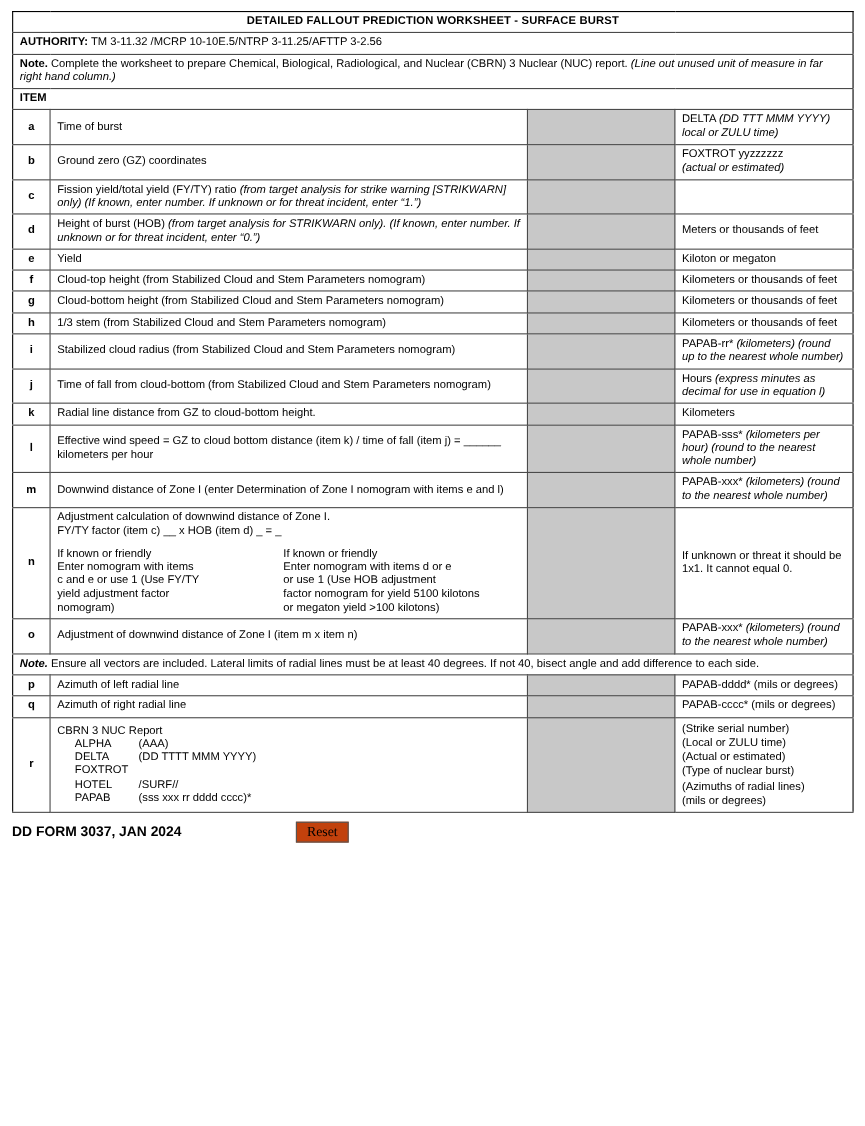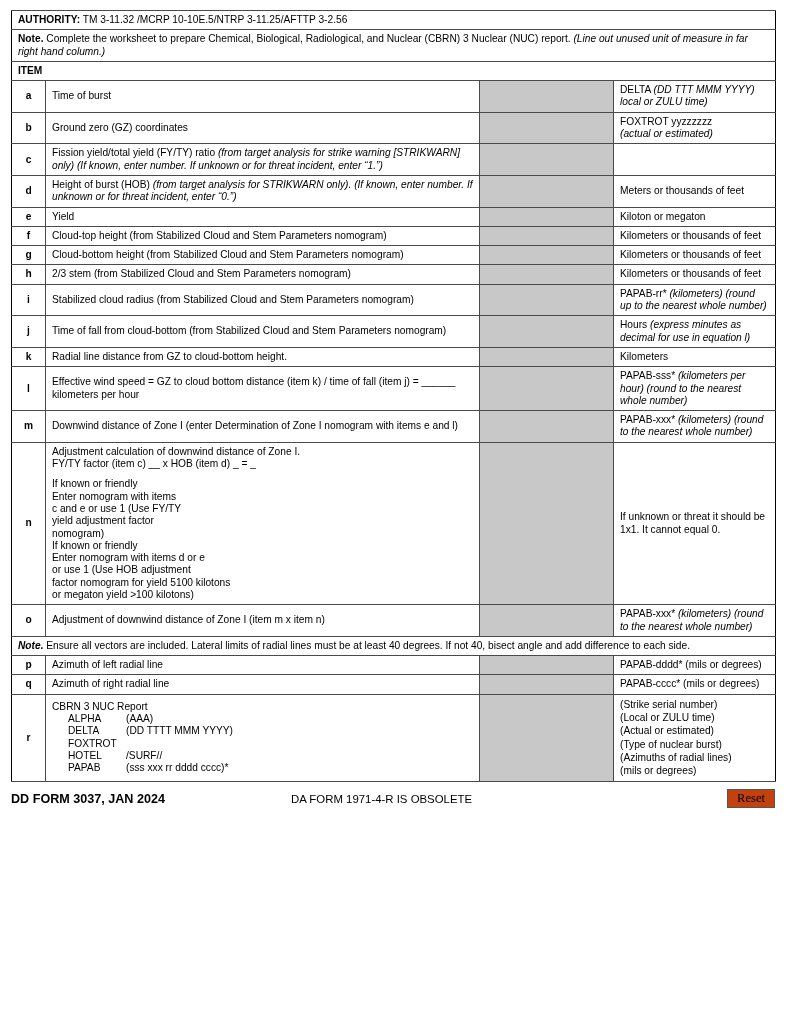--- a/index.html
+++ b/index.html
@@ -105,21 +105,20 @@
     border-left: none !important;
     border-right: none !important;
     border-bottom: none !important;
   }
   .footnote b { font-weight: bold; }
 
   .nbox { line-height: 12.6px; }
   .ncols {
     display: flex;
     margin-top: 8px;
-    flex-direction: column;
   }
   .ncol-a { width: 210px; }
   .ncol-b { width: 220px; }
 
   .rpt { line-height: 13.2px; }
   .rpt-row { display: flex; }
   .rpt-label { width: 74px; padding-left: 16px; box-sizing: border-box; }
   .rpt-val { }
   .unit-lines div { line-height: 13.3px; }
 
@@ -160,20 +159,23 @@
 
   <table class="form">
     <colgroup>
       <col class="c-letter">
         <col class="c-desc">
         <col class="c-entry">
         <col class="c-unit">
     </colgroup>
     <tbody>
 
+      <tr>
+        <td class="title-cell" colspan="4">DETAILED FALLOUT PREDICTION WORKSHEET - SURFACE BURST</td>
+      </tr>
 
       <tr>
         <td class="authority-cell" colspan="4">
           <b>AUTHORITY:</b>
           <span>TM 3-11.32 /MCRP 10-10E.5/NTRP 3-11.25/AFTTP 3-2.56</span>
         </td>
       </tr>
 
       <tr>
         <td class="note-cell" colspan="4">
@@ -240,21 +242,21 @@
 
       <tr>
         <td class="letter">g</td>
         <td class="desc">Cloud-bottom height (from Stabilized Cloud and Stem Parameters nomogram)</td>
         <td class="entry"></td>
         <td class="unit">Kilometers or thousands of feet</td>
       </tr>
 
       <tr>
         <td class="letter">h</td>
-        <td class="desc">2/3 stem (from Stabilized Cloud and Stem Parameters nomogram)</td>
+        <td class="desc">1/3 stem (from Stabilized Cloud and Stem Parameters nomogram)</td>
         <td class="entry"></td>
         <td class="unit">Kilometers or thousands of feet</td>
       </tr>
 
       <tr>
         <td class="letter">i</td>
         <td class="desc">Stabilized cloud radius (from Stabilized Cloud and Stem Parameters nomogram)</td>
         <td class="entry"></td>
         <td class="unit">
           <span>PAPAB-rr* </span><i>(kilometers) (round up to the nearest whole number)</i>
@@ -387,17 +389,16 @@
           <div>(mils or degrees)</div>
         </td>
       </tr>
 
 
     </tbody>
   </table>
 
   <div class="footer">
     <div class="footer-left">DD FORM 3037, JAN 2024</div>
-    <div class="footer-center">DA FORM 1971-4-R IS OBSOLETE</div>
     <button class="reset-btn">Reset</button>
   </div>
 
 </div>
 
 </body></html>

